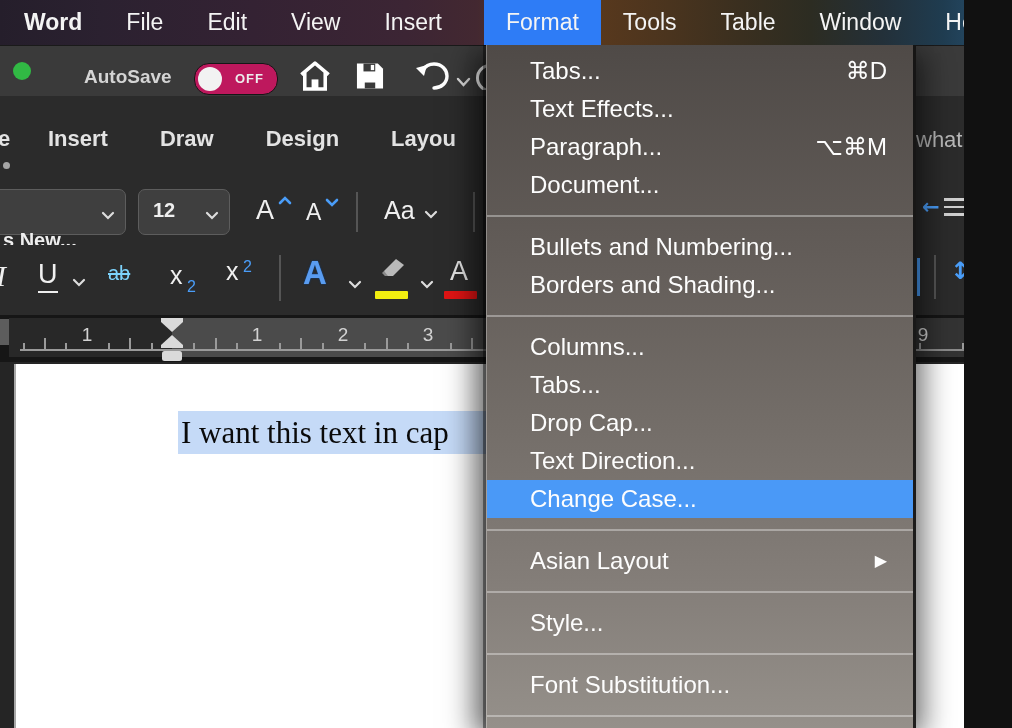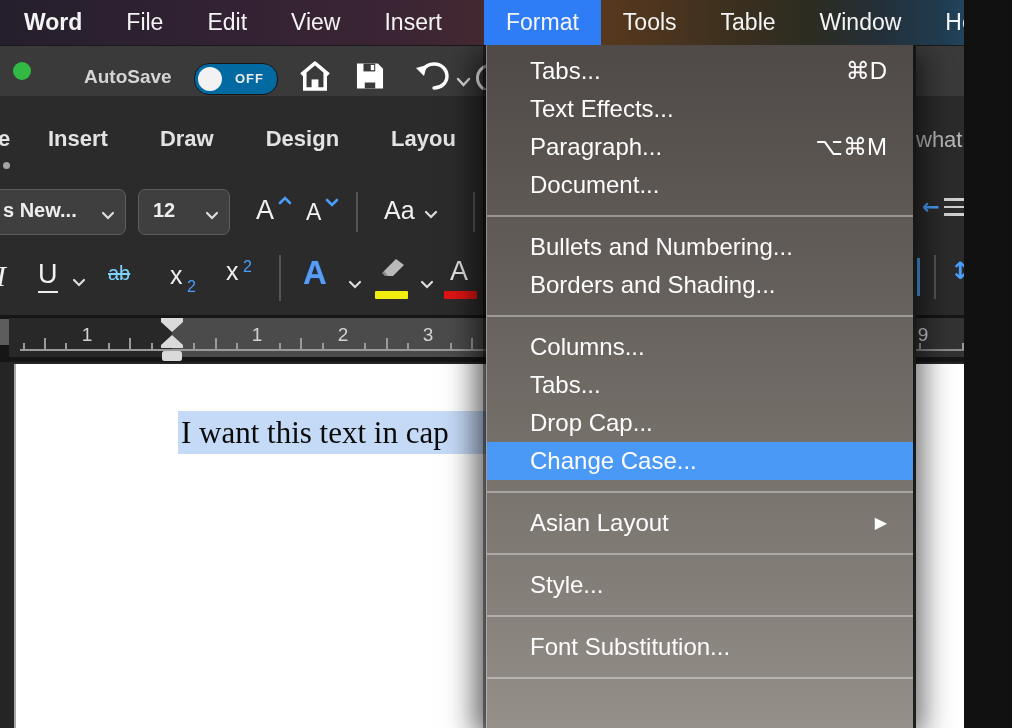--- a/index.html
+++ b/index.html
@@ -15,21 +15,21 @@
   .mb-item{line-height:45px;padding:0 22px;font-size:23px;color:#f4f4f4;white-space:nowrap;}
   .mb-item.bold{font-weight:700;}
   .mb-item.active{margin-left:20px;}
 
   
   .titlebar{position:absolute;left:0;top:45px;width:1012px;height:51px;background:#3a3a3a;
     border-top:1px solid #1a1a1a;border-bottom:1px solid #202020;}
   .traffic{position:absolute;left:13px;top:16px;width:18px;height:18px;border-radius:50%;}
   .autosave{position:absolute;left:84px;top:20px;font-size:19px;font-weight:600;color:#d4d4d4;}
   .toggle{position:absolute;left:194px;top:17px;width:82px;height:30px;border-radius:15px;
-    background:#0369a1;border:1px solid #161616;}
+    background:#be185d;border:1px solid #161616;}
   .knob{position:absolute;left:3px;top:3px;width:24px;height:24px;border-radius:50%;background:#f2f2f2;}
   .toggle-label{position:absolute;right:13px;top:7px;font-size:13px;font-weight:700;
     letter-spacing:1px;color:#ececec;}
   .tb-icon{position:absolute;top:15px;}
   .partial-redo{position:absolute;left:474px;top:16px;width:12px;height:28px;overflow:hidden;}
   .partial-redo .c{position:absolute;left:2px;top:2px;width:22px;height:22px;border-radius:50%;
     border:3px solid #fff;}
 
   
   .ribbon-tabs{position:absolute;left:0;top:96px;width:1012px;height:84px;background:#2b2b2b;}
@@ -153,21 +153,21 @@
         <div class="rtab">Insert</div>
         <div class="rtab">Draw</div>
         <div class="rtab">Design</div>
         <div class="rtab">Layou</div>
       </div>
     <div class="tellme">what yo</div>
   </div>
 
   <div class="ribbon-r1">
     <div class="combo" style="left:-28px;top:9px;width:154px;">
-      <span class="lbl" style="left:30px;">s New...</span>
+      <span class="lbl" style="left:30px;margin-top:30px;">s New...</span>
       <span class="chev" style="position:absolute;right:10px;top:16px;">
         <svg width="14" height="9">
             <path d="M2 2 L7 7 L12 2" stroke="#ddd" stroke-width="2.2" fill="none" stroke-linecap="round"></path>
           </svg></span>
     </div>
     <div class="combo" style="left:138px;top:9px;width:92px;">
       <span class="lbl" style="left:14px;">12</span>
       <span class="chev" style="position:absolute;right:10px;top:16px;">
         <svg width="14" height="9">
             <path d="M2 2 L7 7 L12 2" stroke="#ddd" stroke-width="2.2" fill="none" stroke-linecap="round"></path>
@@ -336,20 +336,23 @@
       <div class="menu-sep"></div>
       <div class="menu-item">
         <span>Columns...</span>
       </div>
       <div class="menu-item">
         <span>Tabs...</span>
       </div>
       <div class="menu-item">
         <span>Drop Cap...</span>
       </div>
+      <div class="menu-item">
+        <span>Text Direction...</span>
+      </div>
       <div class="menu-item" style="background: rgb(74, 153, 247);">
         <span>Change Case...</span>
       </div>
       <div class="menu-sep"></div>
       <div class="menu-item">
         <span>Asian Layout</span>
         <span class="sub-arrow">▶</span>
       </div>
       <div class="menu-sep"></div>
       <div class="menu-item">

